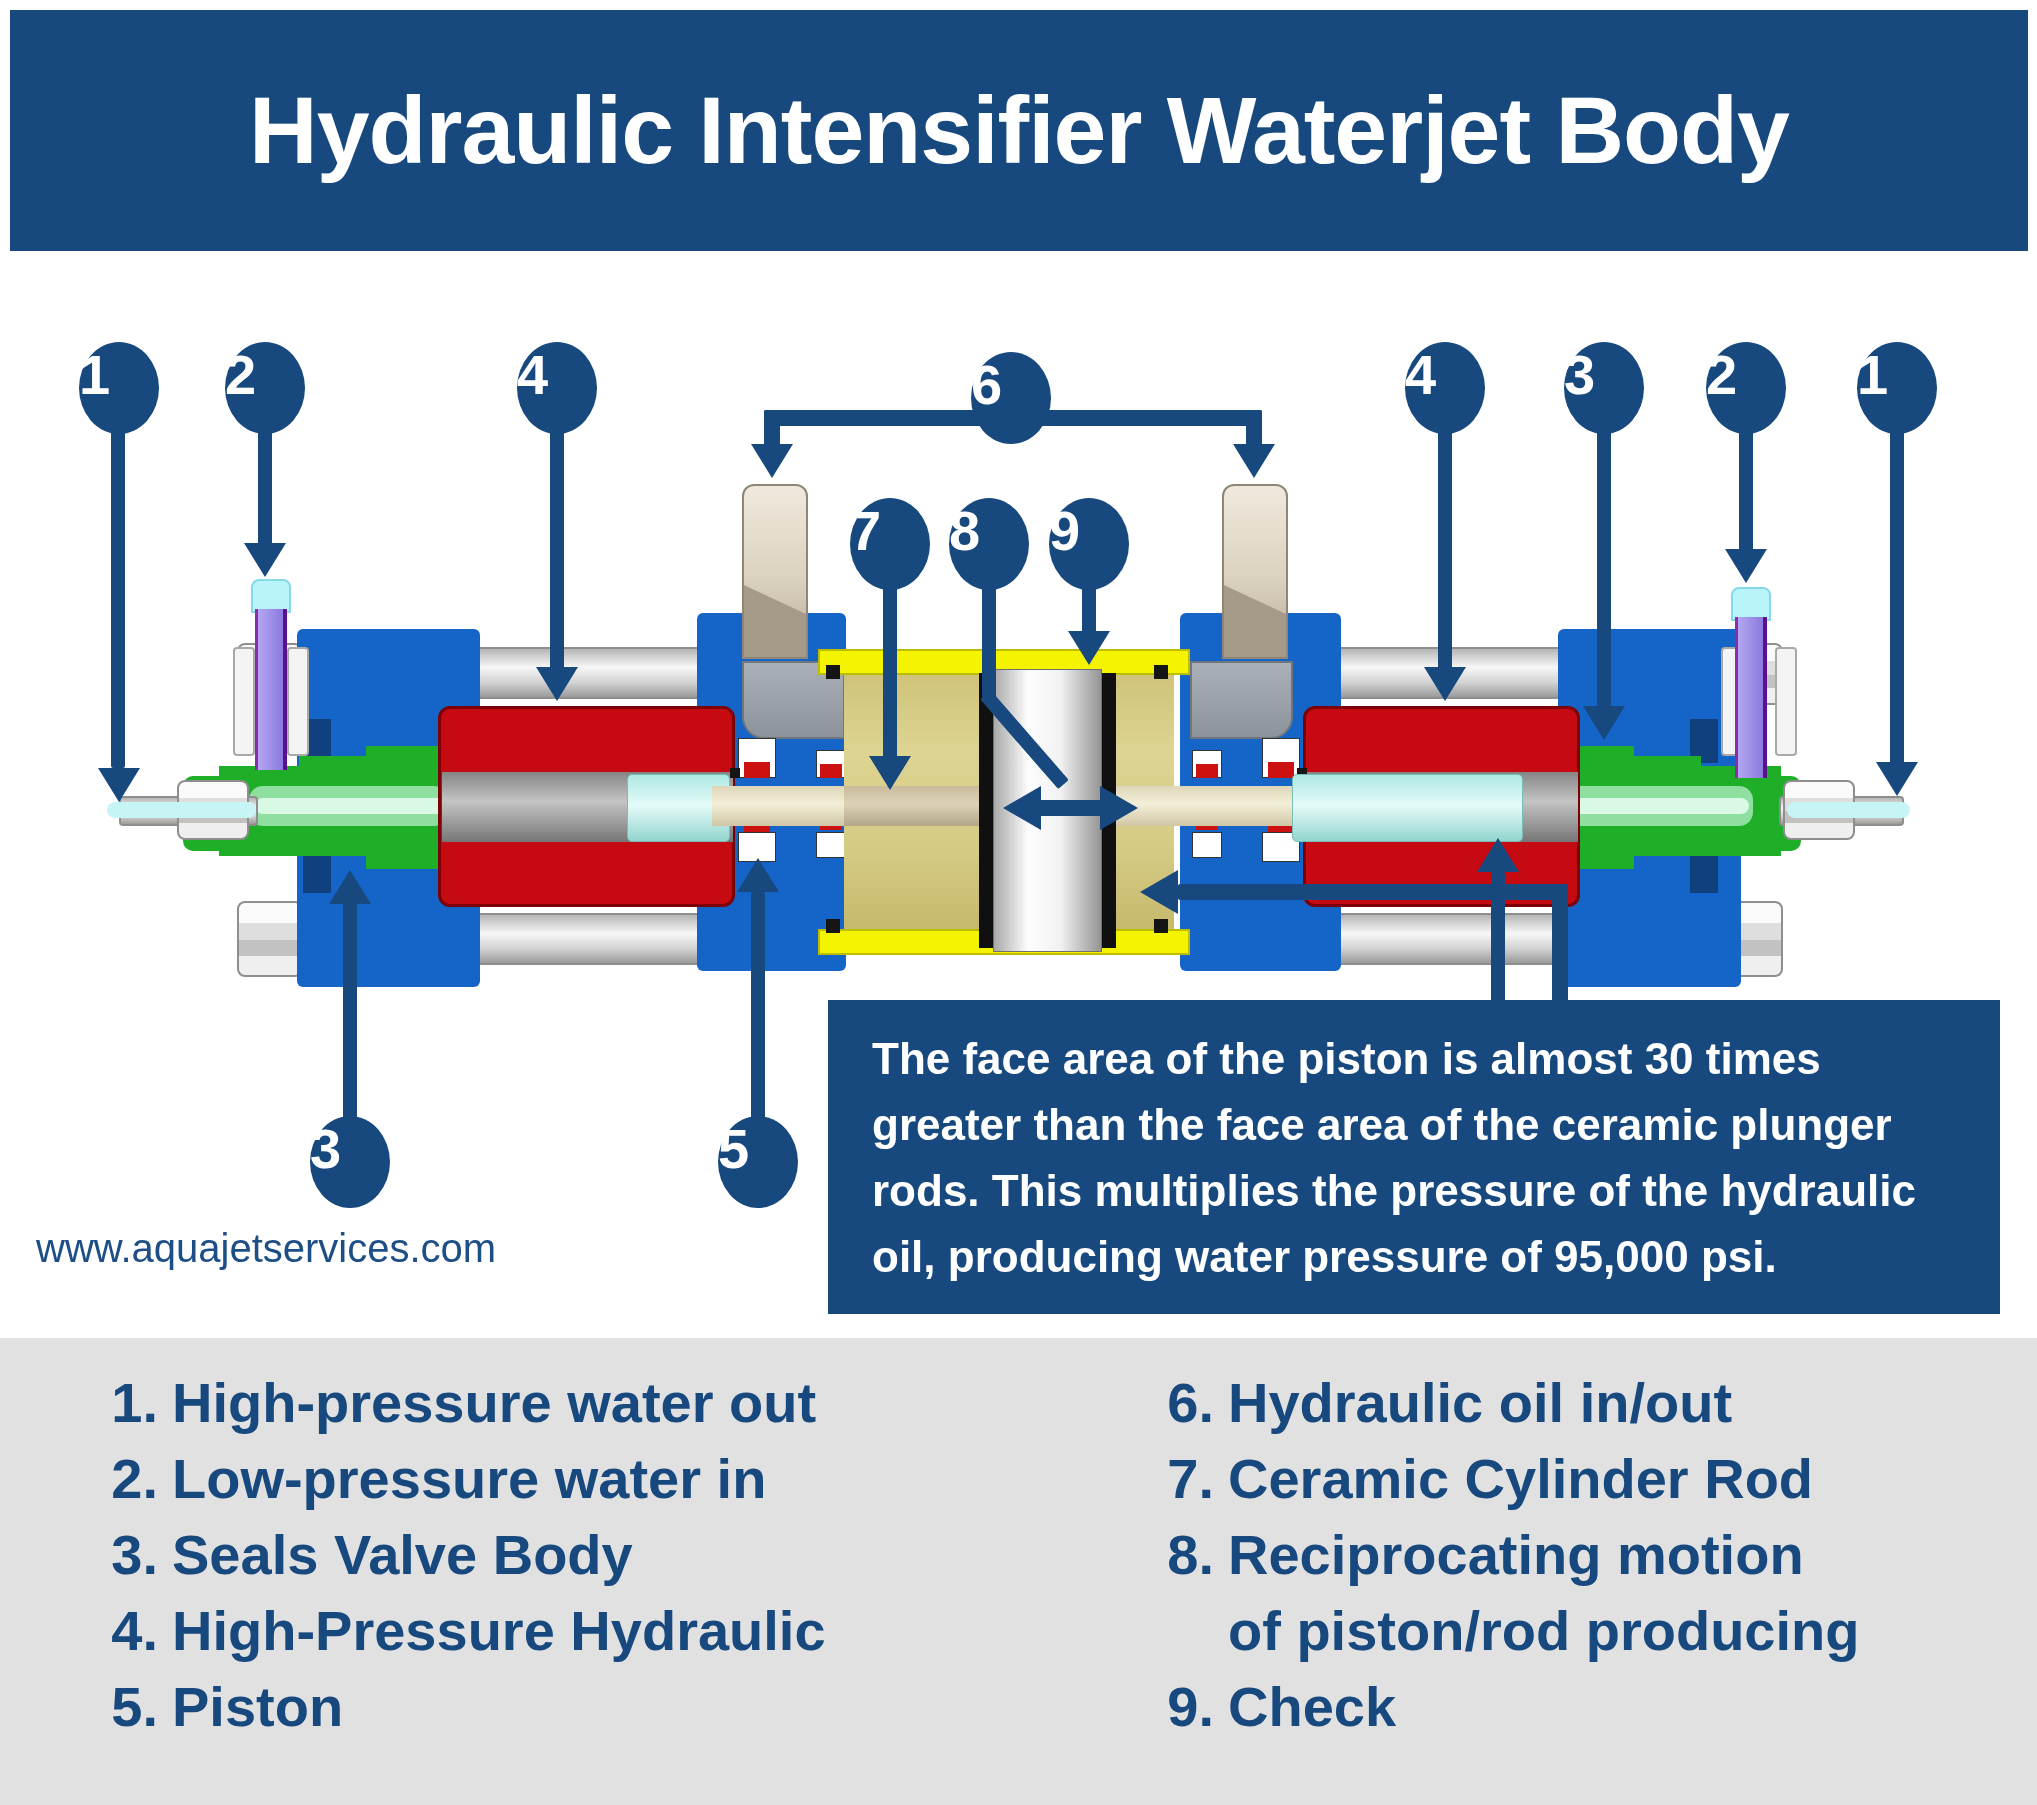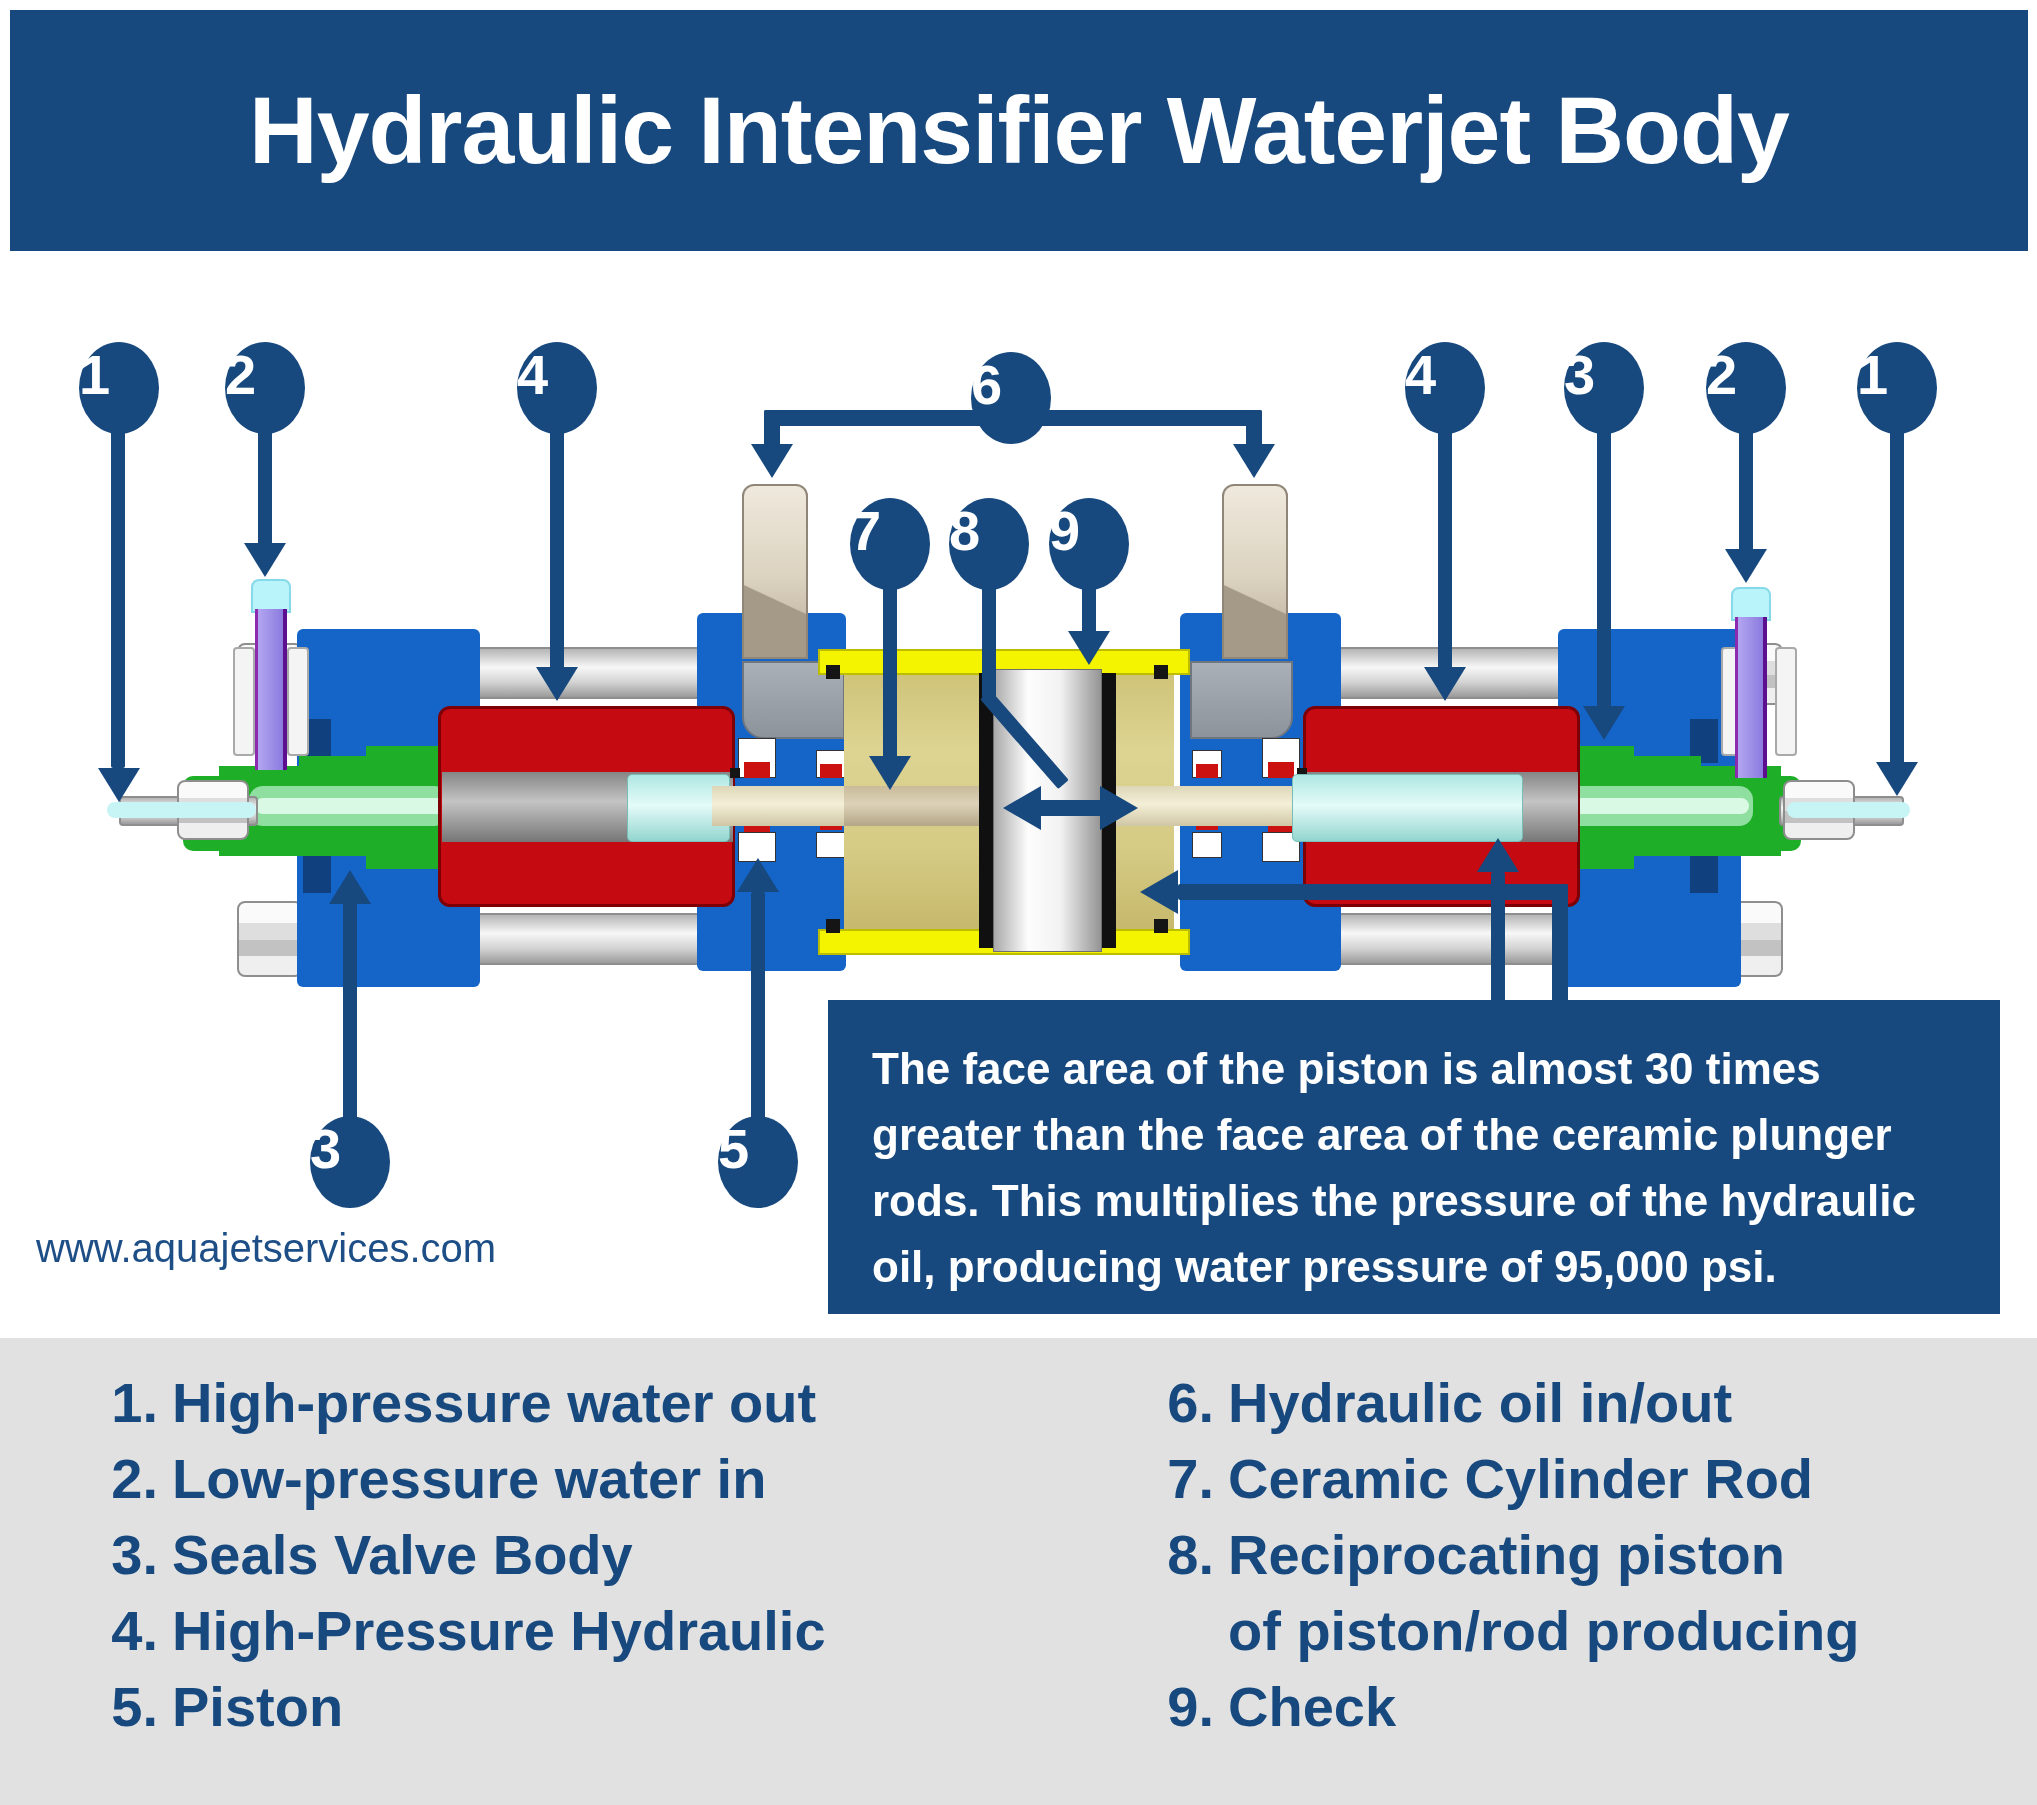--- a/index.html
+++ b/index.html
@@ -53,21 +53,21 @@
   .hd.d{border-left:21px solid transparent;border-right:21px solid transparent;border-top:34px solid var(--navy);}
   .hd.u{border-left:21px solid transparent;border-right:21px solid transparent;border-bottom:34px solid var(--navy);}
   .hd.lw{border-top:22px solid transparent;border-bottom:22px solid transparent;border-right:38px solid var(--navy);}
   .hd.rw{border-top:22px solid transparent;border-bottom:22px solid transparent;border-left:38px solid var(--navy);}
   .mk{width:80px;height:92px;border-radius:50%;background:var(--navy);display:flex;align-items:center;justify-content:center;z-index:30;}
   .mk span{color:#fff;font-size:56px;font-weight:700;}
   .ann{z-index:25;}
 
   
   .notebox{position:absolute;left:828px;top:1000px;width:1172px;height:314px;background:var(--navy);
-      box-sizing:border-box;padding:36px 44px;z-index:20;}
+      box-sizing:border-box;padding:26px 44px;z-index:20;}
   .notebox p{margin:0;color:#fff;font-size:44px;font-weight:700;line-height:1.5;}
 
   .website{position:absolute;left:36px;top:1226px;font-size:40px;color:#1d4e86;}
 
   
   .legendband{position:absolute;left:0;top:1338px;width:2038px;height:468px;background:var(--graybar);}
   .lcol{position:absolute;top:1365px;}
   .lcol.left{left:84px;width:975px;}
   .lcol.right{left:1140px;width:876px;}
   .lrow{display:flex;line-height:76px;font-size:56px;font-weight:700;color:var(--navy);}
@@ -282,21 +282,21 @@
     <div class="lrow">
       <span class="n">6.</span>
         <span class="t">Hydraulic oil in/out</span>
       </div>
     <div class="lrow">
       <span class="n">7.</span>
         <span class="t">Ceramic Cylinder Rod</span>
       </div>
     <div class="lrow">
       <span class="n">8.</span>
-        <span class="t">Reciprocating piston</span>
+        <span class="t">Reciprocating motion</span>
       </div>
     <div class="lrow">
       <span class="n"></span>
         <span class="t">of piston/rod producing</span>
       </div>
     <div class="lrow">
       <span class="n">9.</span>
         <span class="t">Check</span>
       </div>
   </div>

